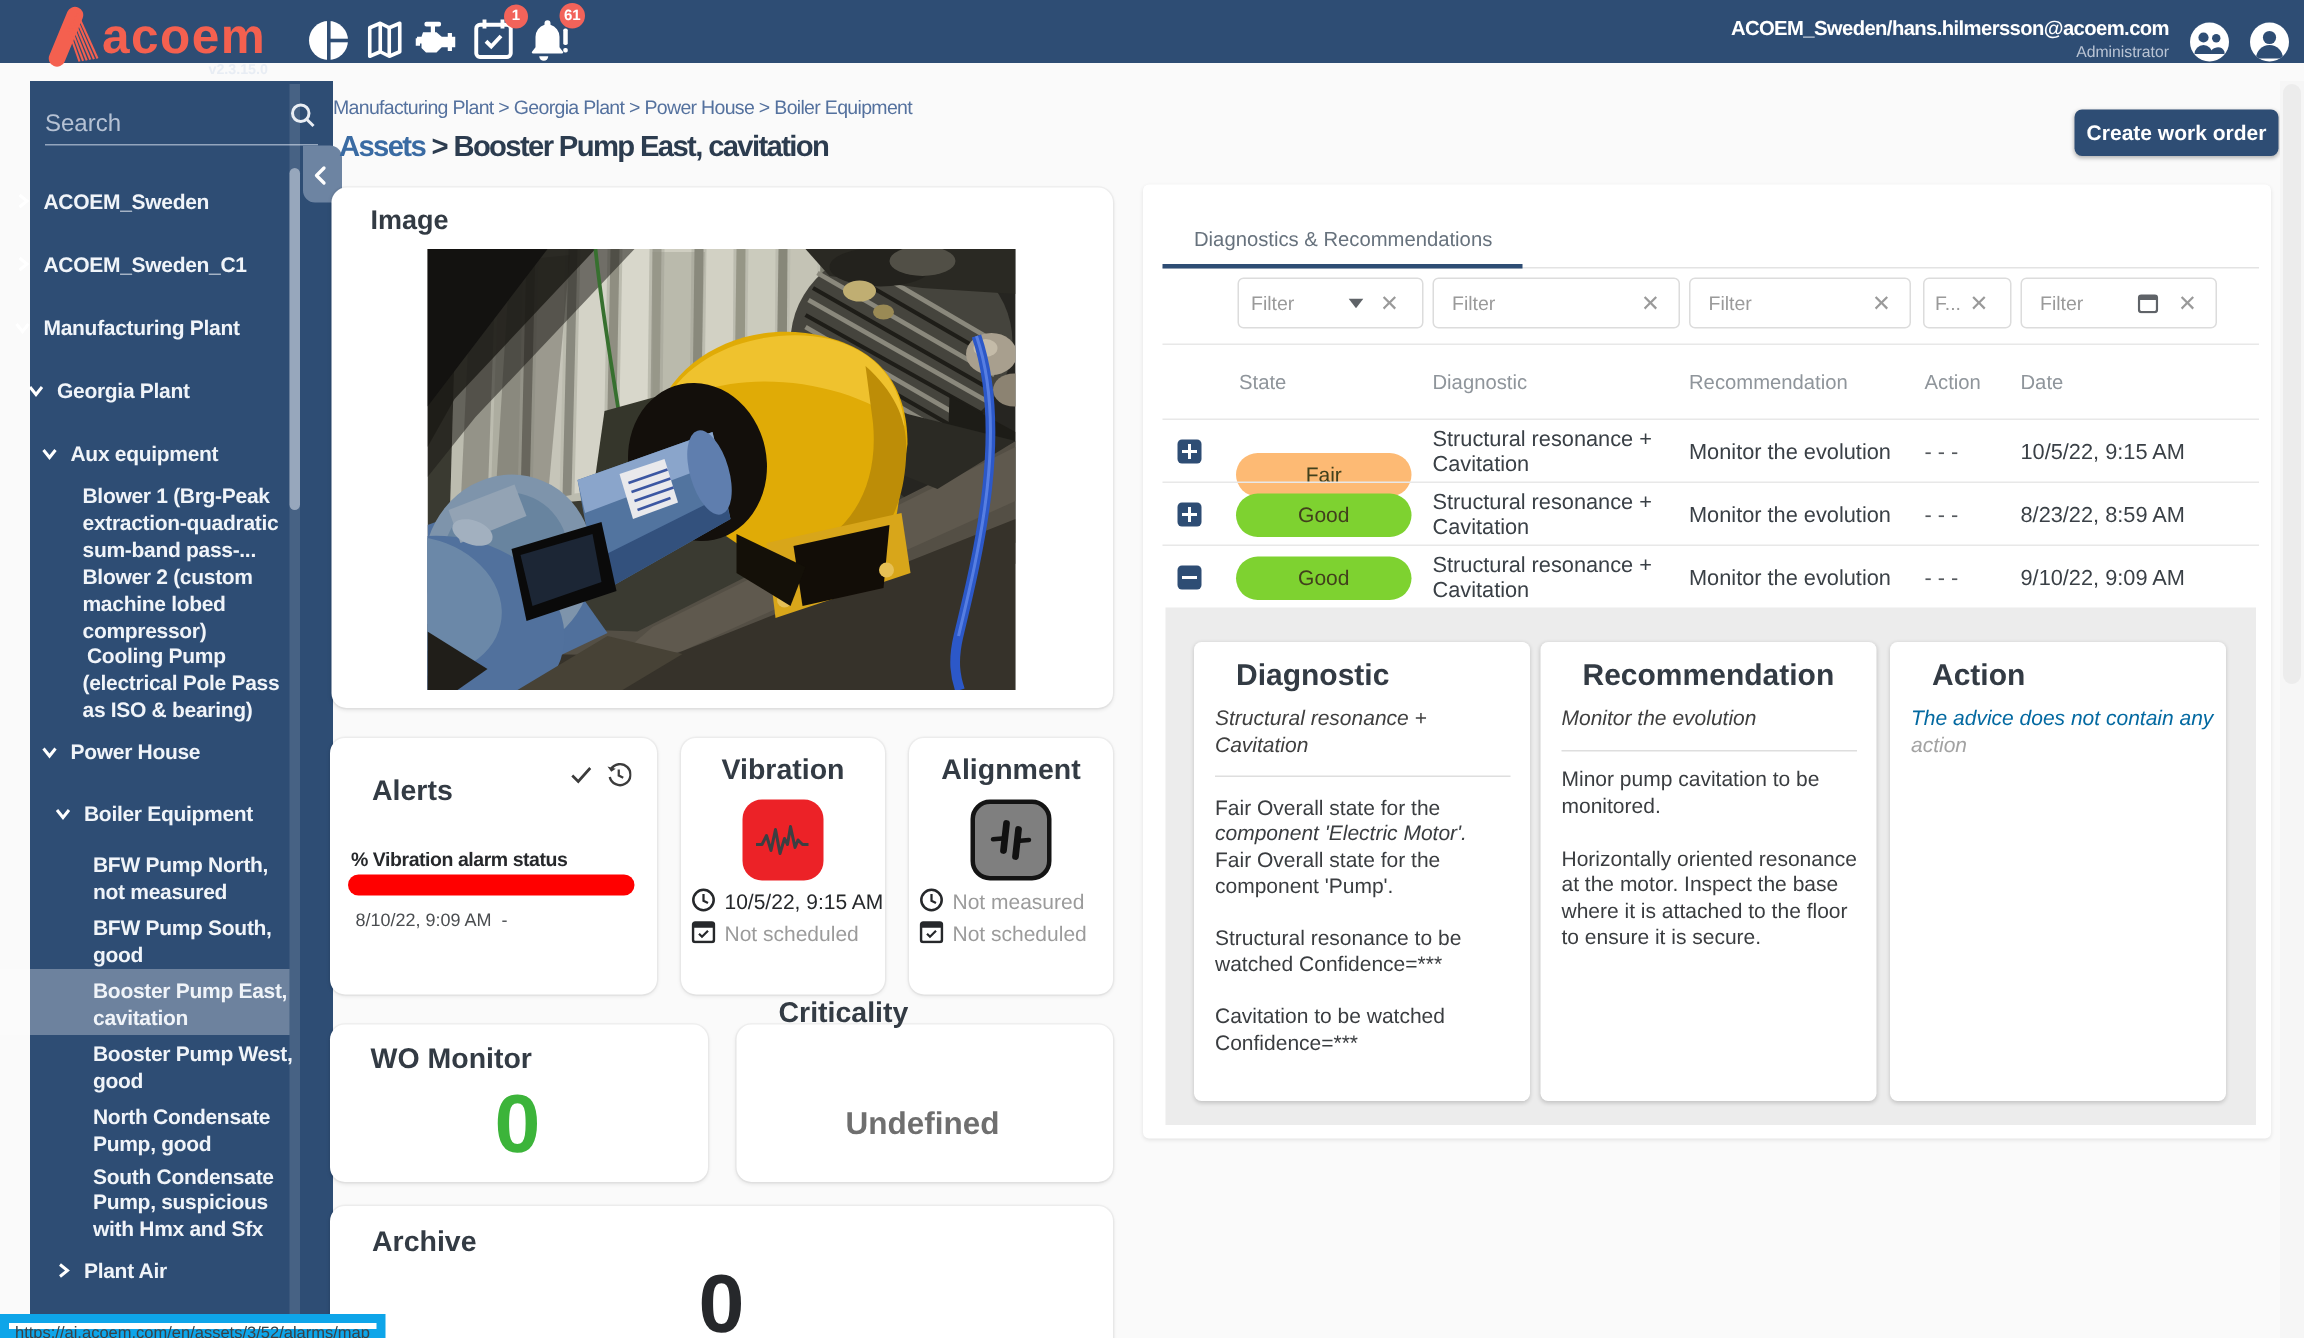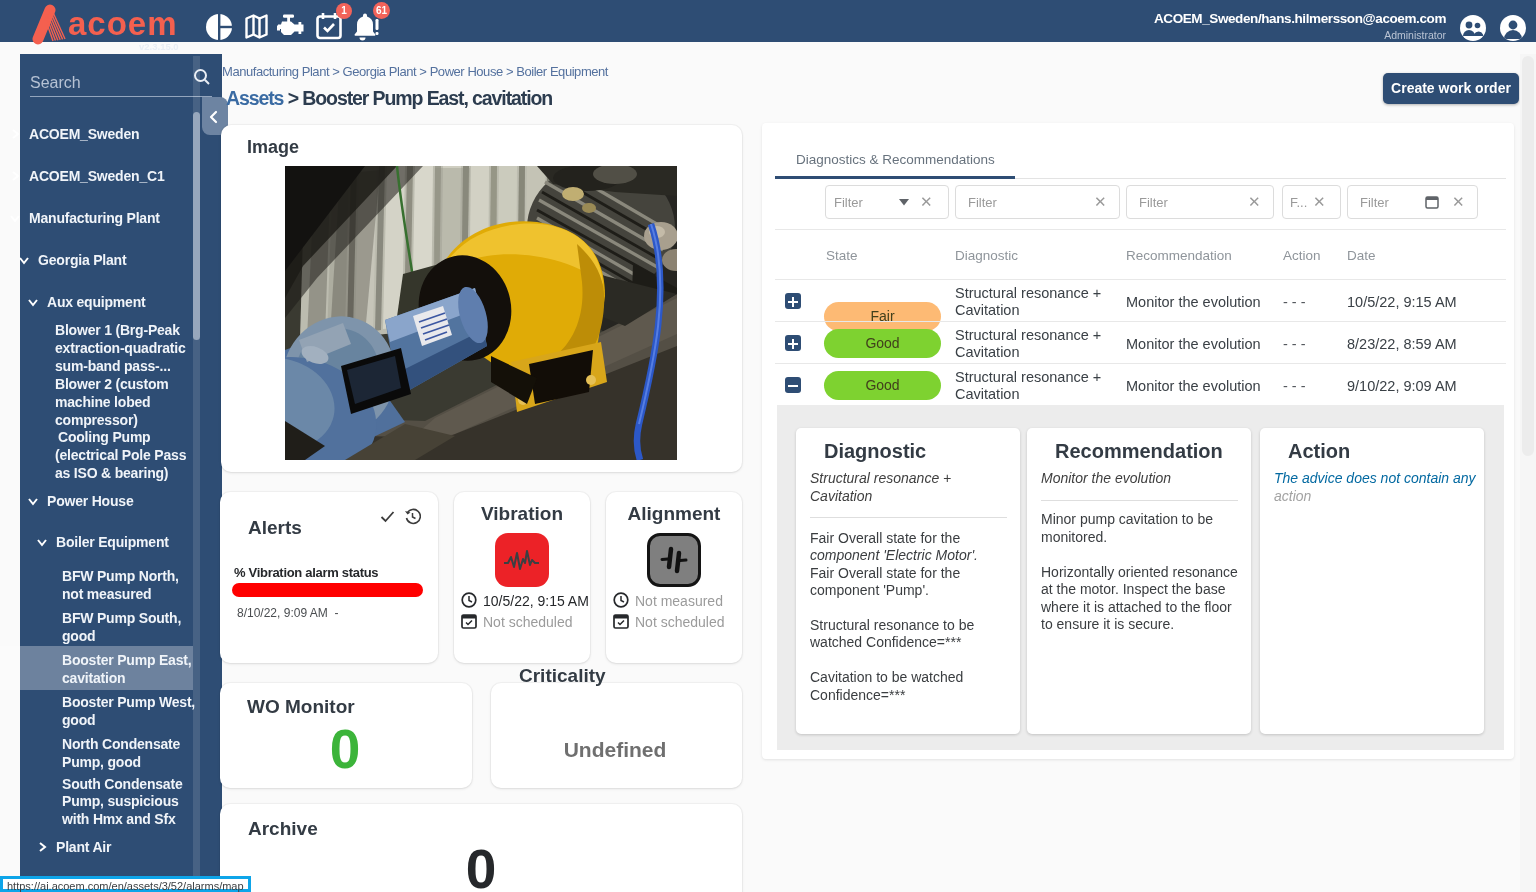--- a/index.html
+++ b/index.html
@@ -427,21 +427,21 @@
 <div class="dtxt" style="left:1041px;top:624px;">to ensure it is secure.</div>
 
 <div class="abs" style="left:1260px;top:428px;width:224px;height:306px;background:#fff;border-radius:5px;box-shadow:0 1px 3px rgba(0,0,0,0.18);"></div>
 <div class="dhead" style="left:1288px;top:451px;">Action</div>
 <div class="dtxt ditalic" style="left:1274px;top:478px;color:#0369a1;">The advice does not contain any</div>
 <div class="dtxt ditalic" style="left:1274px;top:495.5px;color:#a3a3a3;">action</div>
 
 <div class="abs" style="left:1520px;top:54px;width:16px;height:838px;background:#f6f6f6;"></div>
 <div class="abs" style="left:1522px;top:56px;width:12px;height:400px;background:#ececec;border-radius:6px;"></div>
 
-<div class="abs" style="left:0px;top:876px;height:16px;background:#fff;border:3px solid #0ea5e9;font-size:11px;color:#3c4043;line-height:15px;padding:0 4px;white-space:nowrap;">https://ai.acoem.com/en/assets/3/52/alarms/map</div>
+<div class="abs" style="left:0px;top:876px;height:16px;background:#fff;border:6px solid #0ea5e9;font-size:11px;color:#3c4043;line-height:15px;padding:0 4px;white-space:nowrap;">https://ai.acoem.com/en/assets/3/52/alarms/map</div>
 
 <div class="abs" style="left:0;top:646px;width:193px;height:44px;background:rgba(255,255,255,0.3);"></div>
 
 <svg class="chev" style="left:10px;top:134px;">
     <path d="M3 1 L8 5 L3 9" stroke="#fff" stroke-width="2" fill="none"></path>
   </svg>
 <div class="tree" style="left:29px;top:134px;">ACOEM_Sweden</div>
 
 <svg class="chev" style="left:10px;top:176px;">
     <path d="M3 1 L8 5 L3 9" stroke="#fff" stroke-width="2" fill="none"></path>

